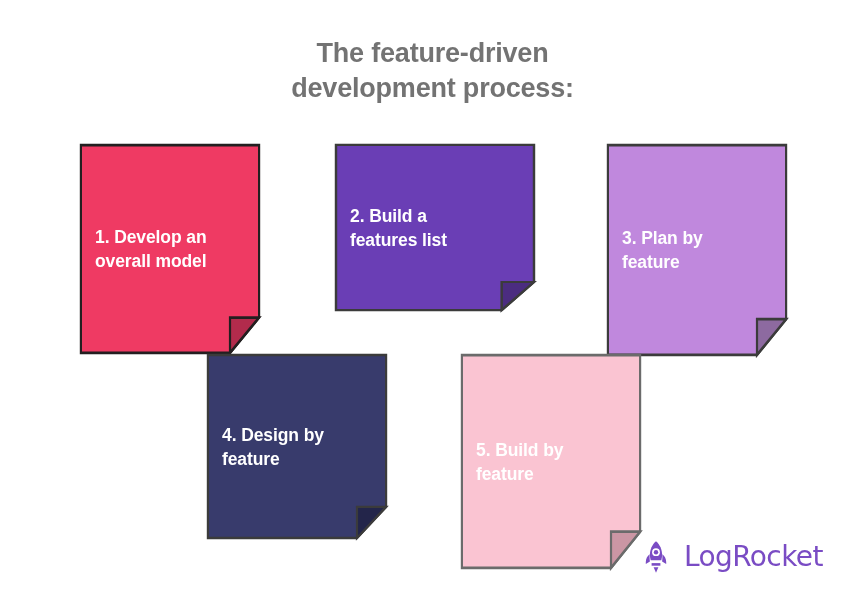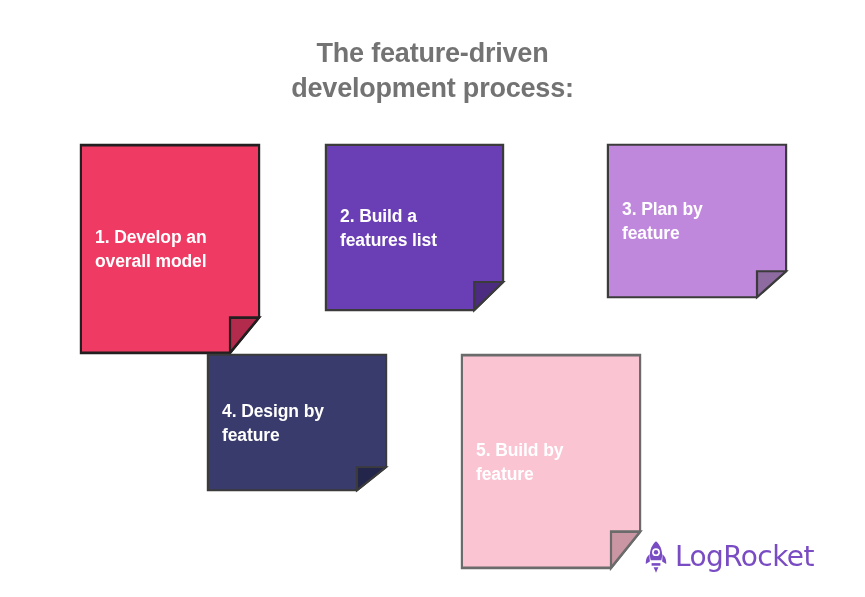--- a/index.html
+++ b/index.html
@@ -66,21 +66,21 @@
     z-index: 2;
   }
 
   
   #logo {
     position: absolute;
     left: 641px;
     top: 540px;
     display: flex;
     align-items: center;
-    gap: 4px;
+    gap: 13px;
   }
   #logo-mark { display: block; }
   #logo-word {
     font-size: 28px;
     font-weight: normal;
     color: #7a4cc4;
     letter-spacing: -0.6px;
     line-height: 1;
     font-family: "DejaVu Sans", sans-serif;
   }
@@ -95,39 +95,39 @@
 
   <div class="card" style="left: 80px; top: 144px; width: 180px; height: 210px;">
     <svg class="card-svg" viewBox="0 0 180 167" preserveAspectRatio="none">
       <path class="c-body" d="M0.9,0.9 H179.1 V138 L150,166.1 H0.9 Z" stroke-width="2.2" stroke-linejoin="miter" fill="#ef3a63" stroke="#231f20"></path>
       <path class="c-fold" d="M179.1,138 L150,166.1 L150,138 Z" stroke-width="2.2" stroke-linejoin="miter" fill="#b22b4c" stroke="#231f20"></path>
     </svg>
     <div class="card-label" style="color: rgb(255, 255, 255);">1. Develop an
 overall model</div>
   </div>
 
-  <div class="card" style="left: 325px; top: 144px; width: 179px; height: 167px;">
+  <div class="card" style="left: 335px; top: 144px; width: 200px; height: 167px;">
     <svg class="card-svg" viewBox="0 0 180 167" preserveAspectRatio="none">
       <path class="c-body" d="M0.9,0.9 H179.1 V138 L150,166.1 H0.9 Z" stroke-width="2.2" stroke-linejoin="miter" fill="#6a3eb5" stroke="#3b3b3b"></path>
       <path class="c-fold" d="M179.1,138 L150,166.1 L150,138 Z" stroke-width="2.2" stroke-linejoin="miter" fill="#4b2c80" stroke="#3b3b3b"></path>
     </svg>
     <div class="card-label" style="color: rgb(255, 255, 255);">2. Build a
 features list</div>
   </div>
 
-  <div class="card" style="left: 607px; top: 144px; width: 180px; height: 154px;">
+  <div class="card" style="left: 607px; top: 144px; width: 180px; height: 212px;">
     <svg class="card-svg" viewBox="0 0 180 167" preserveAspectRatio="none">
       <path class="c-body" d="M0.9,0.9 H179.1 V138 L150,166.1 H0.9 Z" stroke-width="2.2" stroke-linejoin="miter" fill="#c088dd" stroke="#3b3b3b"></path>
       <path class="c-fold" d="M179.1,138 L150,166.1 L150,138 Z" stroke-width="2.2" stroke-linejoin="miter" fill="#8d6aa0" stroke="#3b3b3b"></path>
     </svg>
     <div class="card-label" style="color: rgb(255, 255, 255);">3. Plan by
 feature</div>
   </div>
 
-  <div class="card" style="left: 207px; top: 354px; width: 180px; height: 137px;">
+  <div class="card" style="left: 207px; top: 354px; width: 180px; height: 185px;">
     <svg class="card-svg" viewBox="0 0 180 167" preserveAspectRatio="none">
       <path class="c-body" d="M0.9,0.9 H179.1 V138 L150,166.1 H0.9 Z" stroke-width="2.2" stroke-linejoin="miter" fill="#383b6c" stroke="#3b3b3b"></path>
       <path class="c-fold" d="M179.1,138 L150,166.1 L150,138 Z" stroke-width="2.2" stroke-linejoin="miter" fill="#23254a" stroke="#3b3b3b"></path>
     </svg>
     <div class="card-label" style="color: rgb(255, 255, 255);">4. Design by
 feature</div>
   </div>
 
   <div class="card" style="left: 461px; top: 354px; width: 180px; height: 215px;">
     <svg class="card-svg" viewBox="0 0 180 167" preserveAspectRatio="none">

